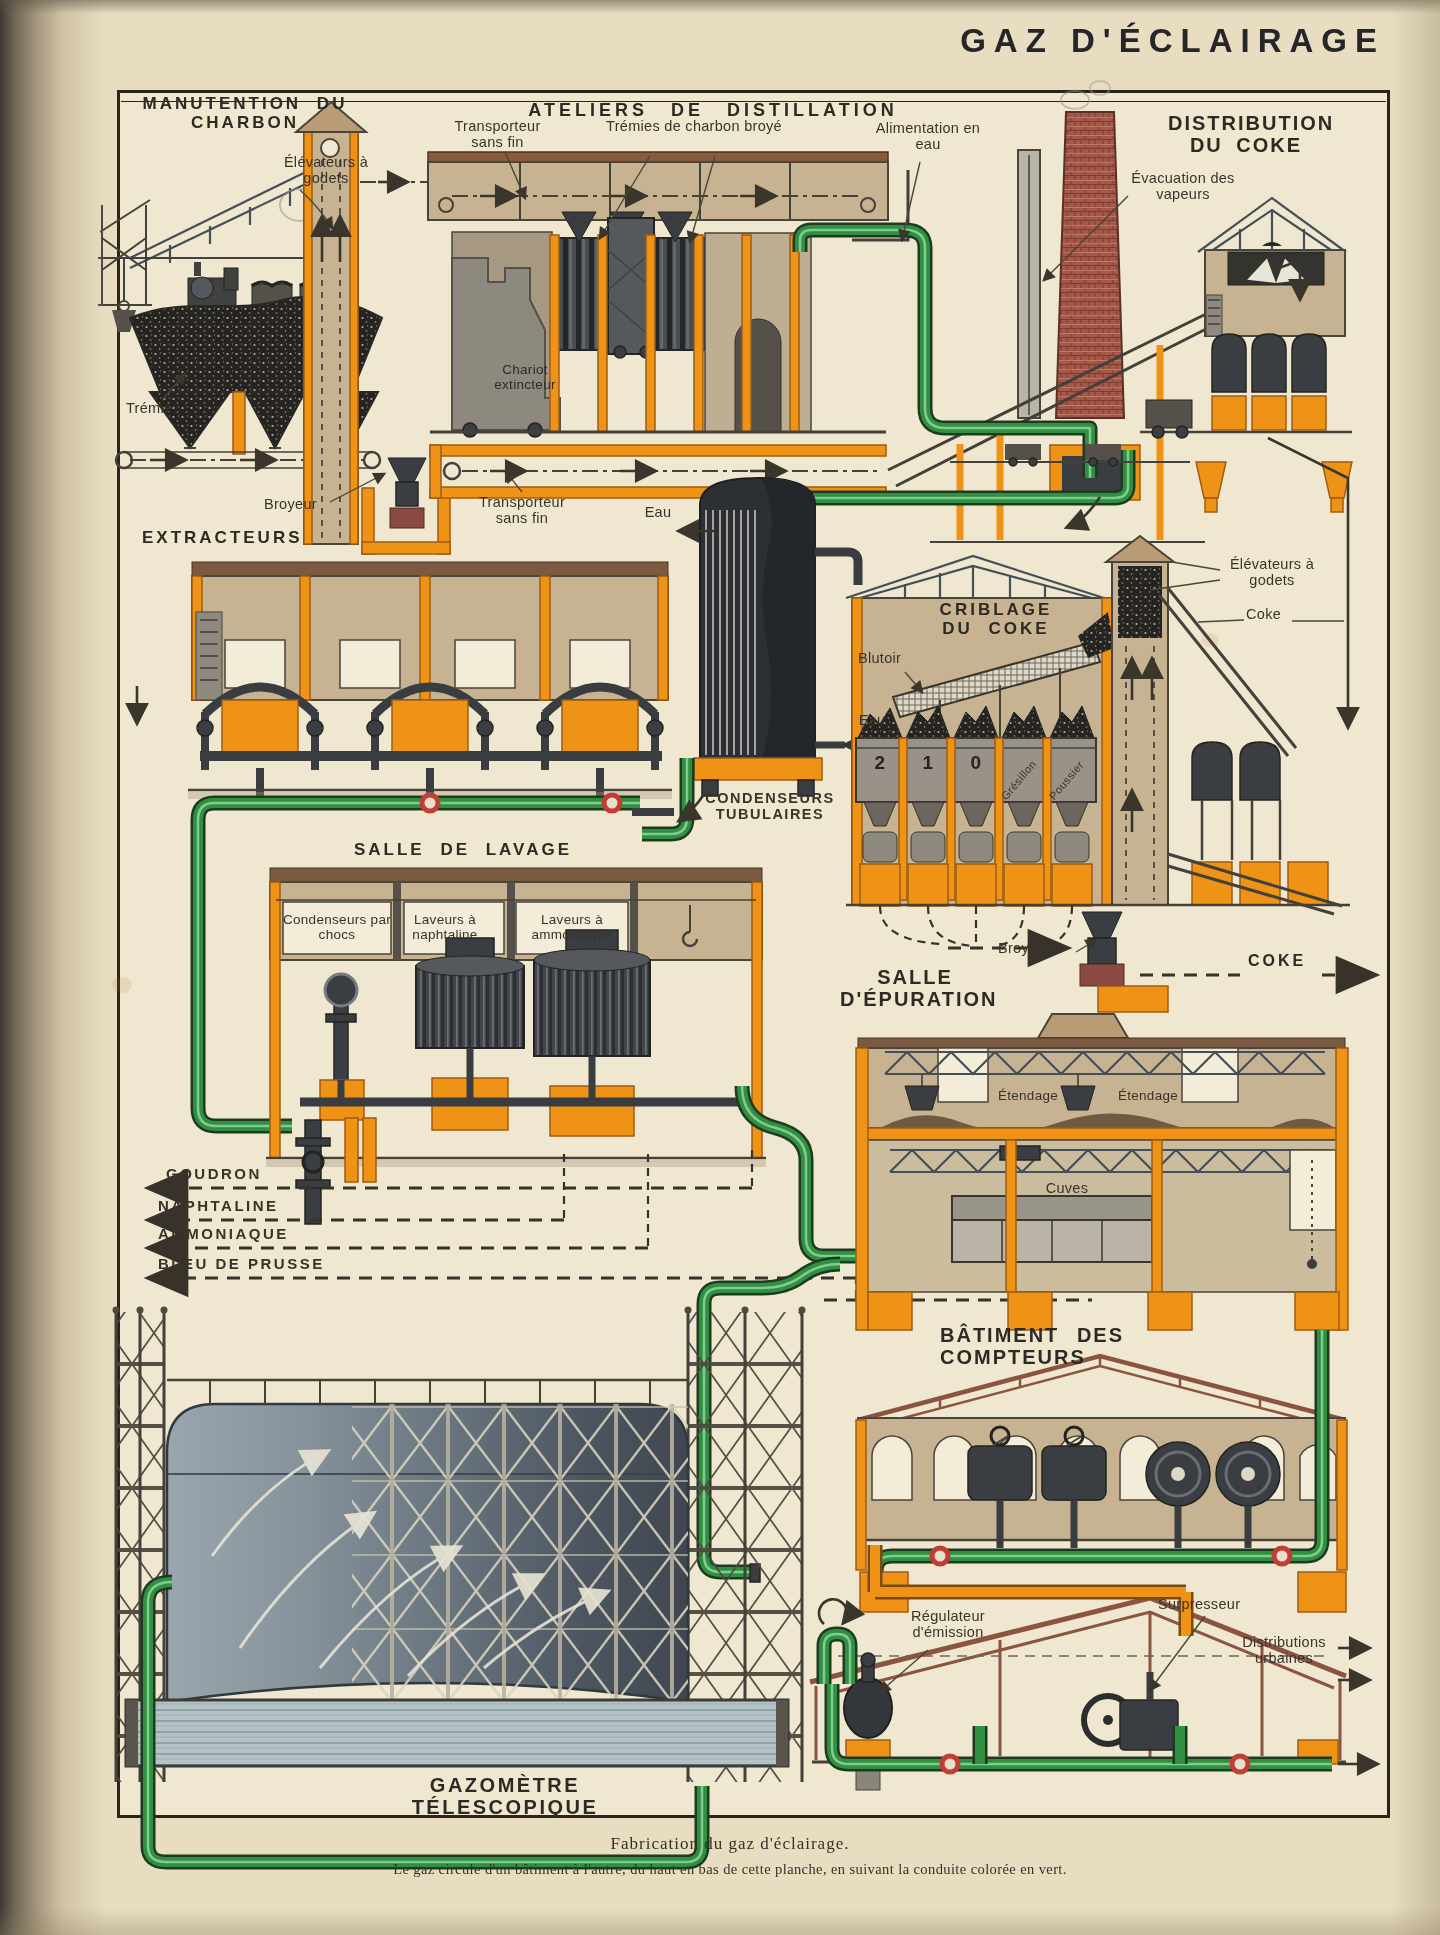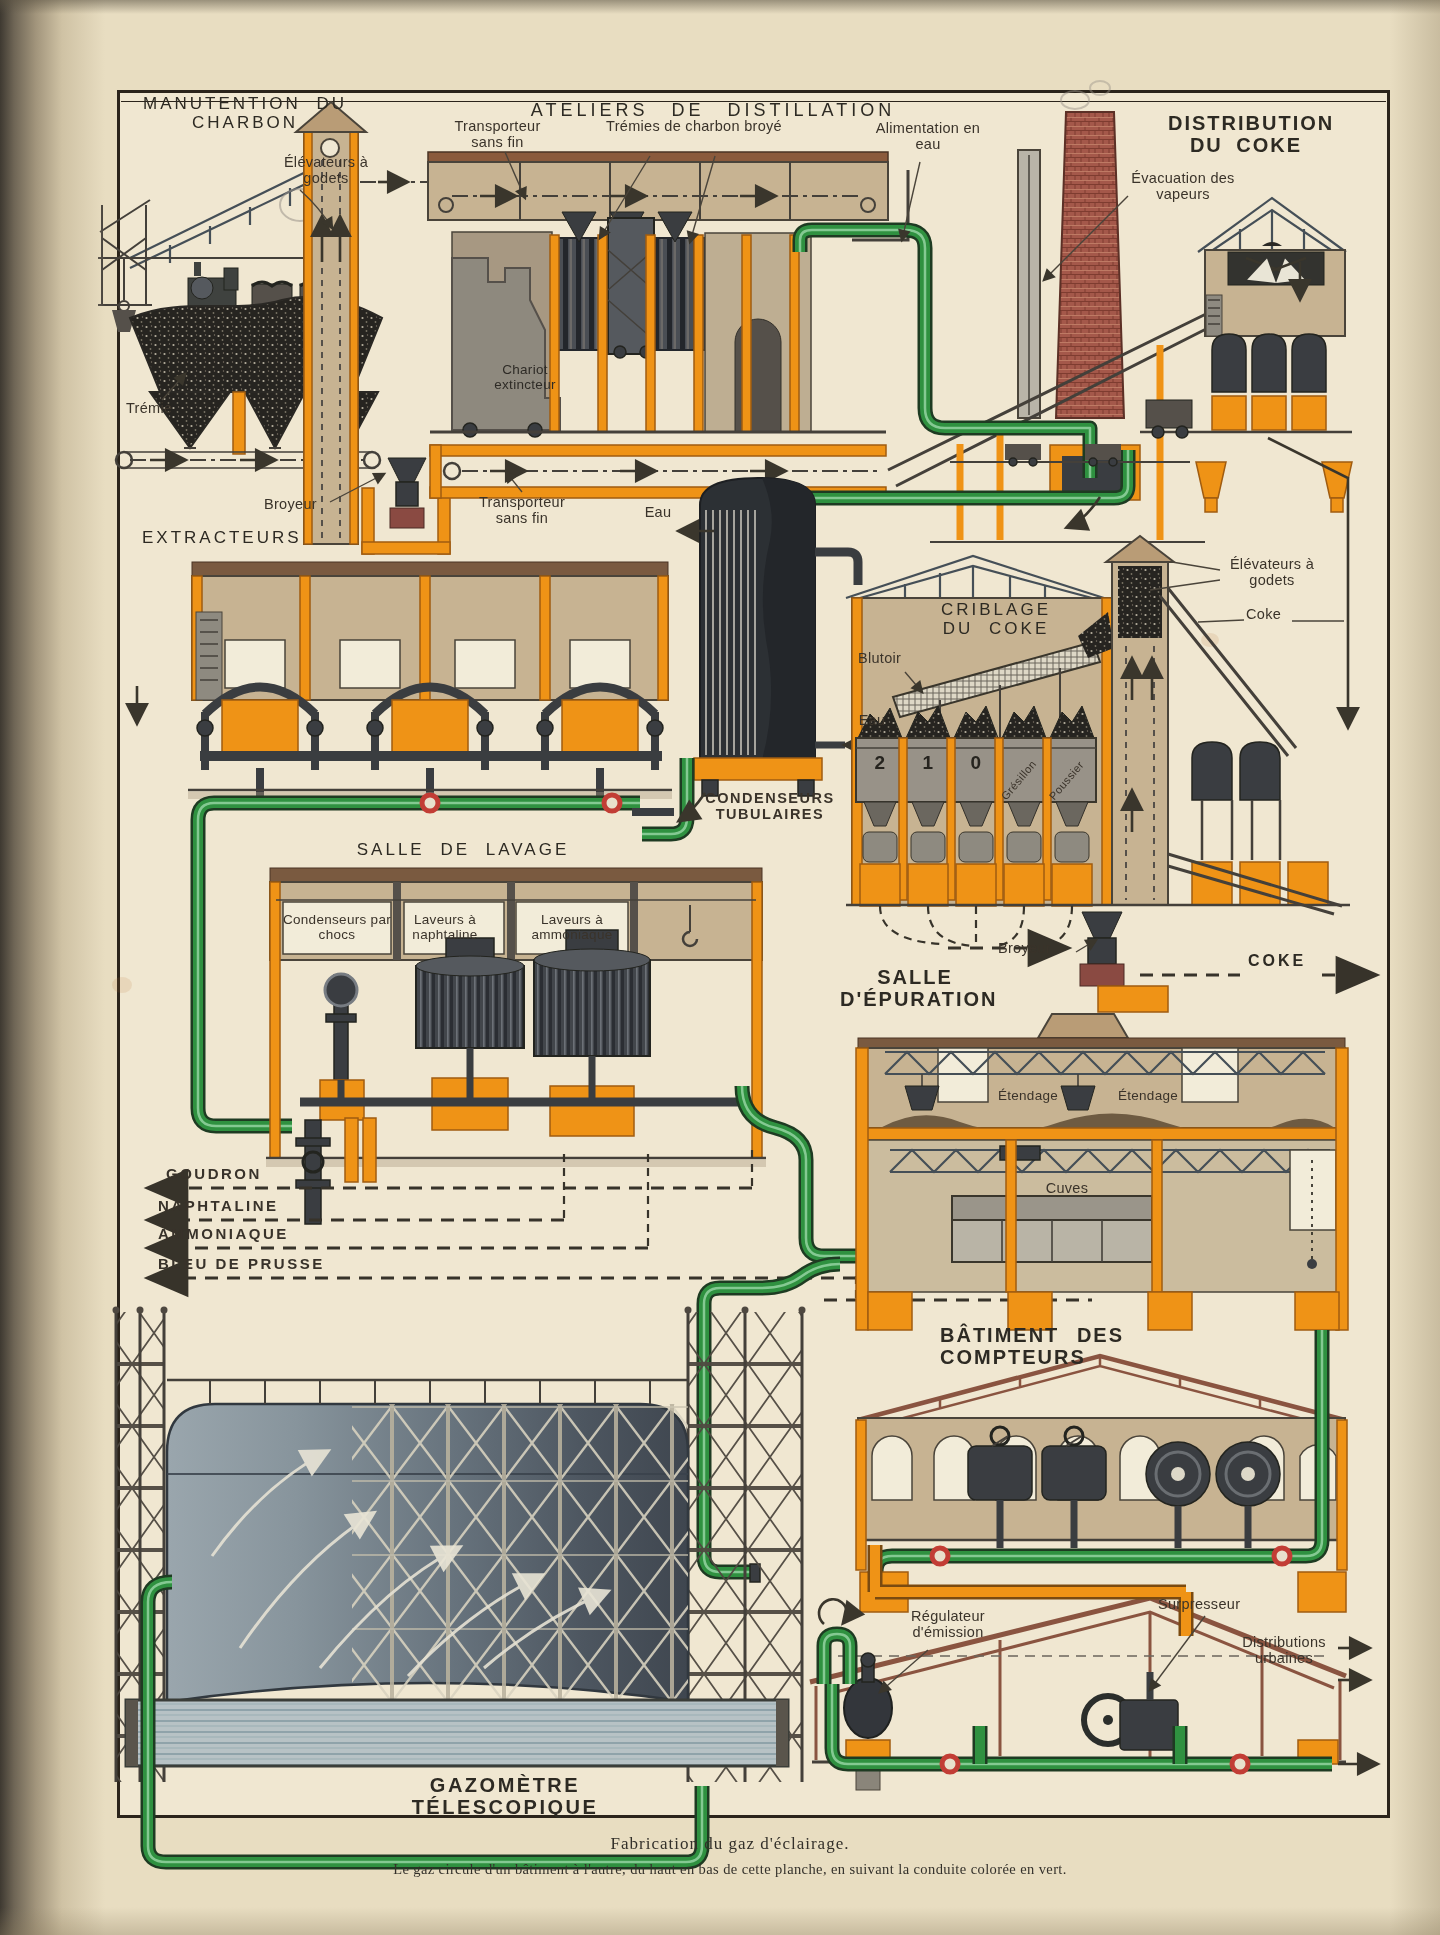--- a/index.html
+++ b/index.html
@@ -18,21 +18,21 @@
   
   #plate-bg{position:absolute;left:117px;top:90px;width:1273px;height:1728px;
     background:#f0e7d1;border:3px solid #2b241b;box-sizing:border-box;}
   #plate-inner-line{position:absolute;left:121px;top:101px;width:1265px;height:0;
     border-top:1.5px solid #2b241b;}
   .art{position:absolute;left:0;top:0;width:1440px;height:1935px;}
   
   .lab{position:absolute;text-align:center;font-size:14.5px;line-height:1.12;
        letter-spacing:.3px;color:#3a332a;white-space:normal;}
   .left{text-align:left;}
-  .ttl{font-weight:normal;font-size:17px;letter-spacing:3px;word-spacing:8px;color:#2d2a23;}
+  .ttl{font-weight:bold;font-size:17px;letter-spacing:3px;word-spacing:8px;color:#2d2a23;}
   .ttl2{font-weight:bold;font-size:20px;letter-spacing:2px;word-spacing:6px;color:#2d2a23;}
   .big-ttl{position:absolute;font-weight:bold;font-size:33px;letter-spacing:8px;color:#26262a;}
   .digit{font-weight:bold;font-size:19px;color:#26241f;}
   .rot{transform:rotate(-50deg);transform-origin:left bottom;font-size:11px;letter-spacing:.5px;}
   .byp{font-weight:600;font-size:15px;letter-spacing:2.5px;color:#38322a;}
   .coke{font-weight:bold;font-size:16px;letter-spacing:3px;color:#2d2a23;}
   .cap{font-family:"Liberation Serif",serif;color:#33302a;}
   .cap1{font-size:17px;letter-spacing:1px;}
   .cap2{font-size:14.5px;letter-spacing:.4px;}
   .sm{font-size:13.5px;}
@@ -649,20 +649,21 @@
       <path class="lead" d="M905,672 L922,692" marker-end="url(#mD)"></path>
       <path class="lead" d="M1220,570 L1172,562"></path>
       <path class="lead" d="M1220,580 L1150,590"></path>
       <path class="lead" d="M1244,620 L1198,622"></path>
       <path class="lead" d="M1076,952 L1096,940" marker-end="url(#mD)"></path>
       <path class="lead" d="M928,1650 L880,1692" marker-end="url(#mD)"></path>
       <path class="lead" d="M1205,1616 L1150,1690" marker-end="url(#mD)"></path>
     </g>
   </svg>
 
+  <div class="big-ttl" style="right:55px;top:22px;">GAZ D'ÉCLAIRAGE</div>
 
   <div class="lab ttl" style="left:140px;top:94px;width:210px;">MANUTENTION DU CHARBON</div>
   <div class="lab ttl" style="left:508px;top:100px;width:410px;letter-spacing:4px;word-spacing:14px;font-size:18px;">ATELIERS DE DISTILLATION</div>
   <div class="lab ttl2" style="left:1168px;top:112px;width:156px;">DISTRIBUTION DU COKE</div>
 
   <div class="lab" style="left:440px;top:118px;width:115px;">Transporteur sans fin</div>
   <div class="lab" style="left:606px;top:118px;width:176px;">Trémies de charbon broyé</div>
   <div class="lab" style="left:872px;top:120px;width:112px;">Alimentation en eau</div>
   <div class="lab" style="left:1124px;top:170px;width:118px;">Évacuation des vapeurs</div>
   <div class="lab" style="left:272px;top:154px;width:108px;">Élévateurs à godets</div>

